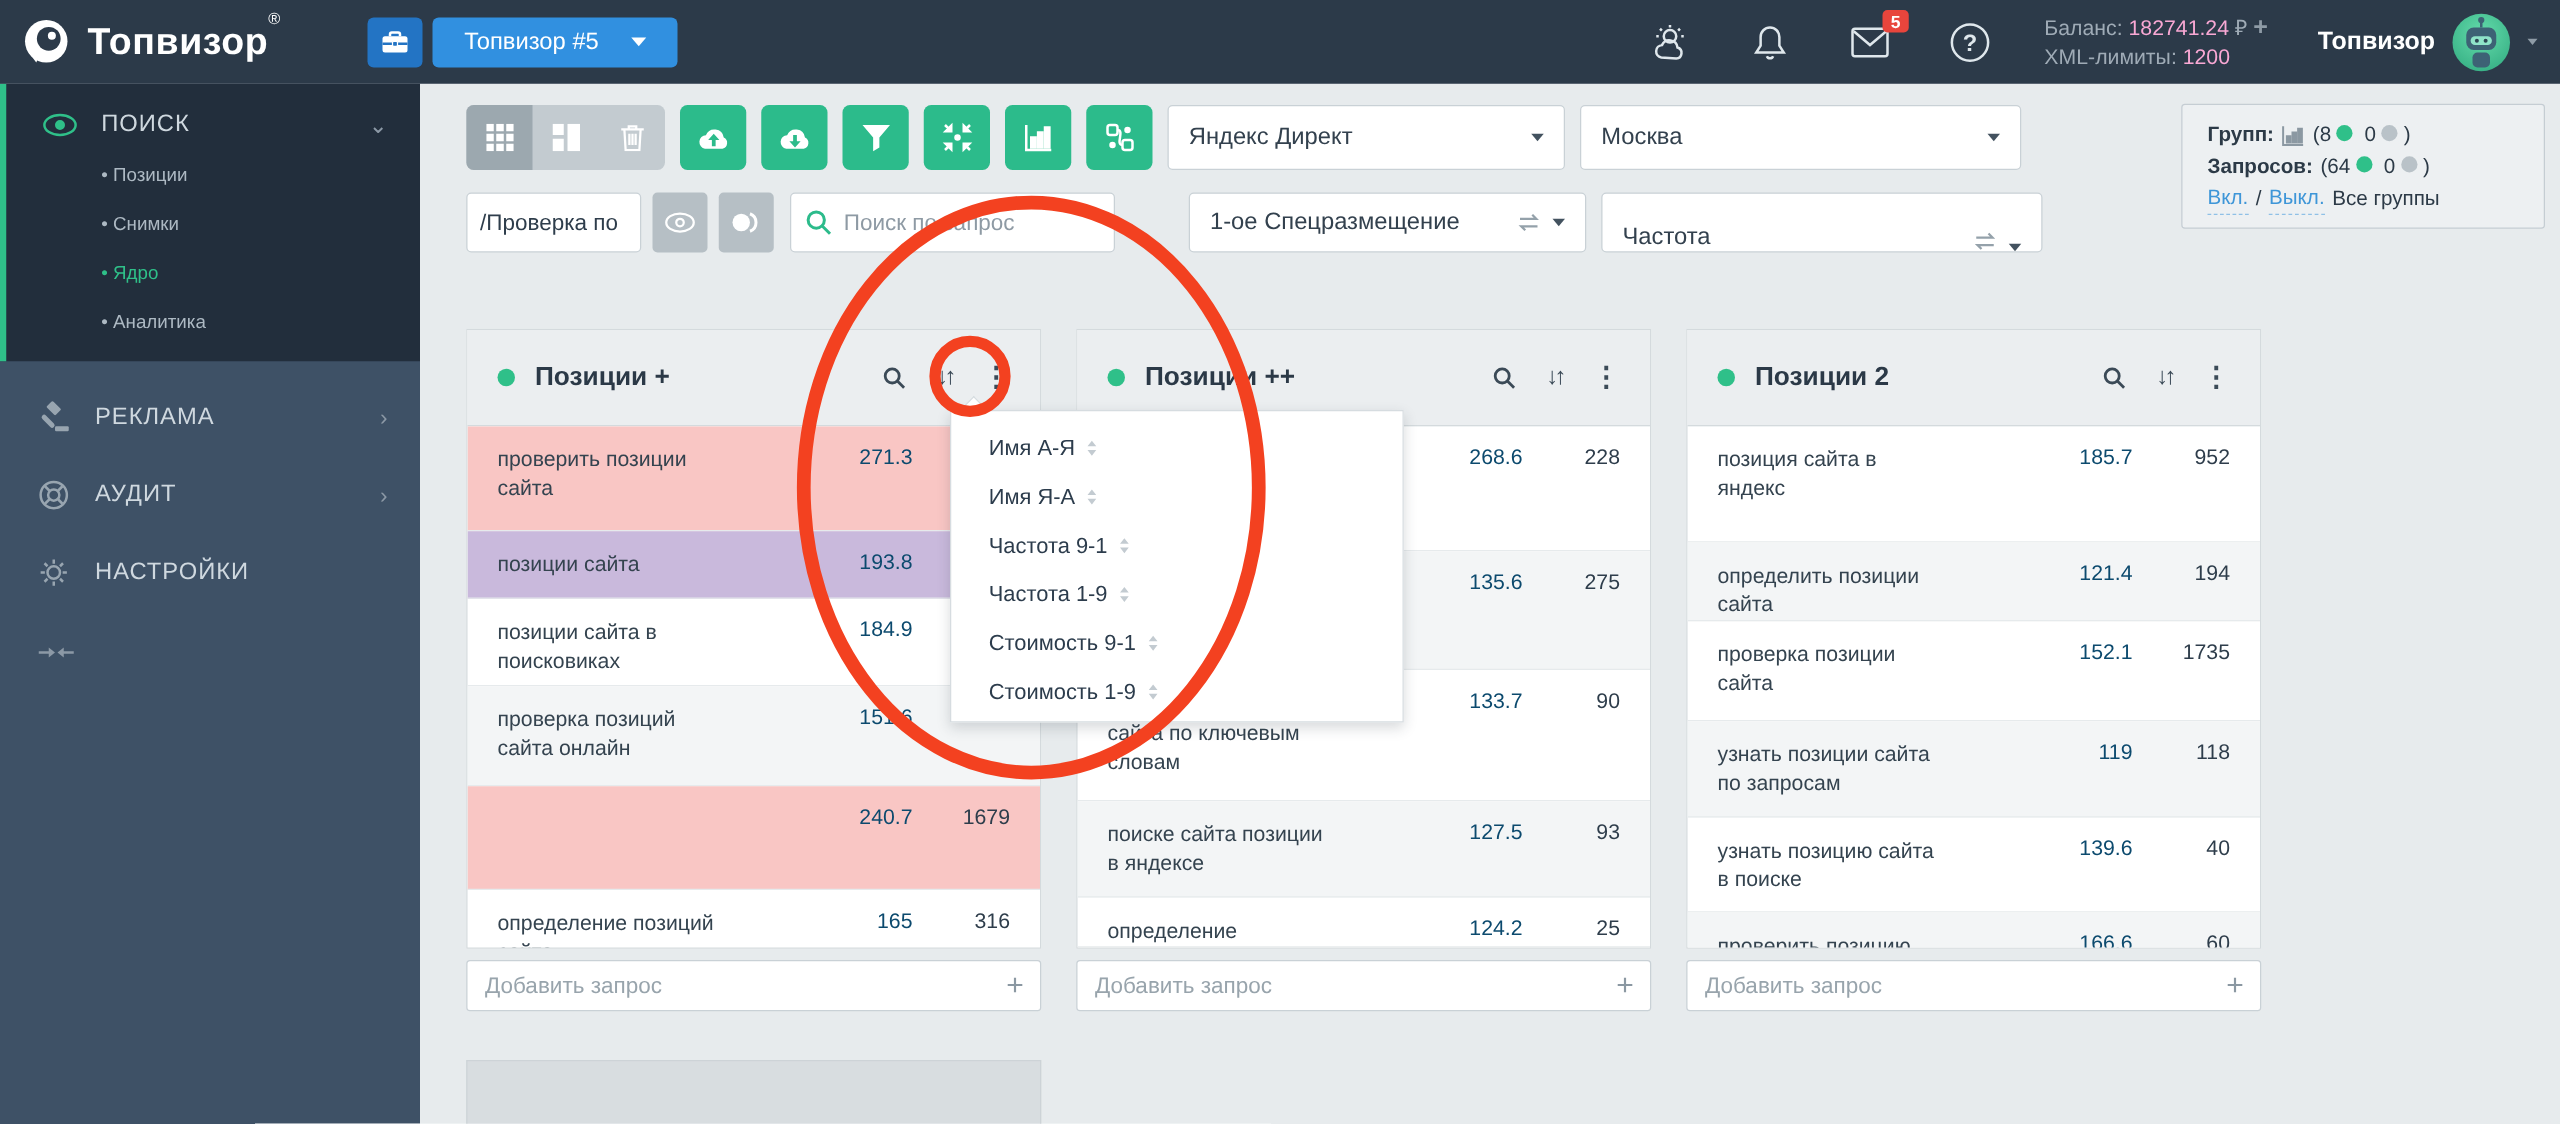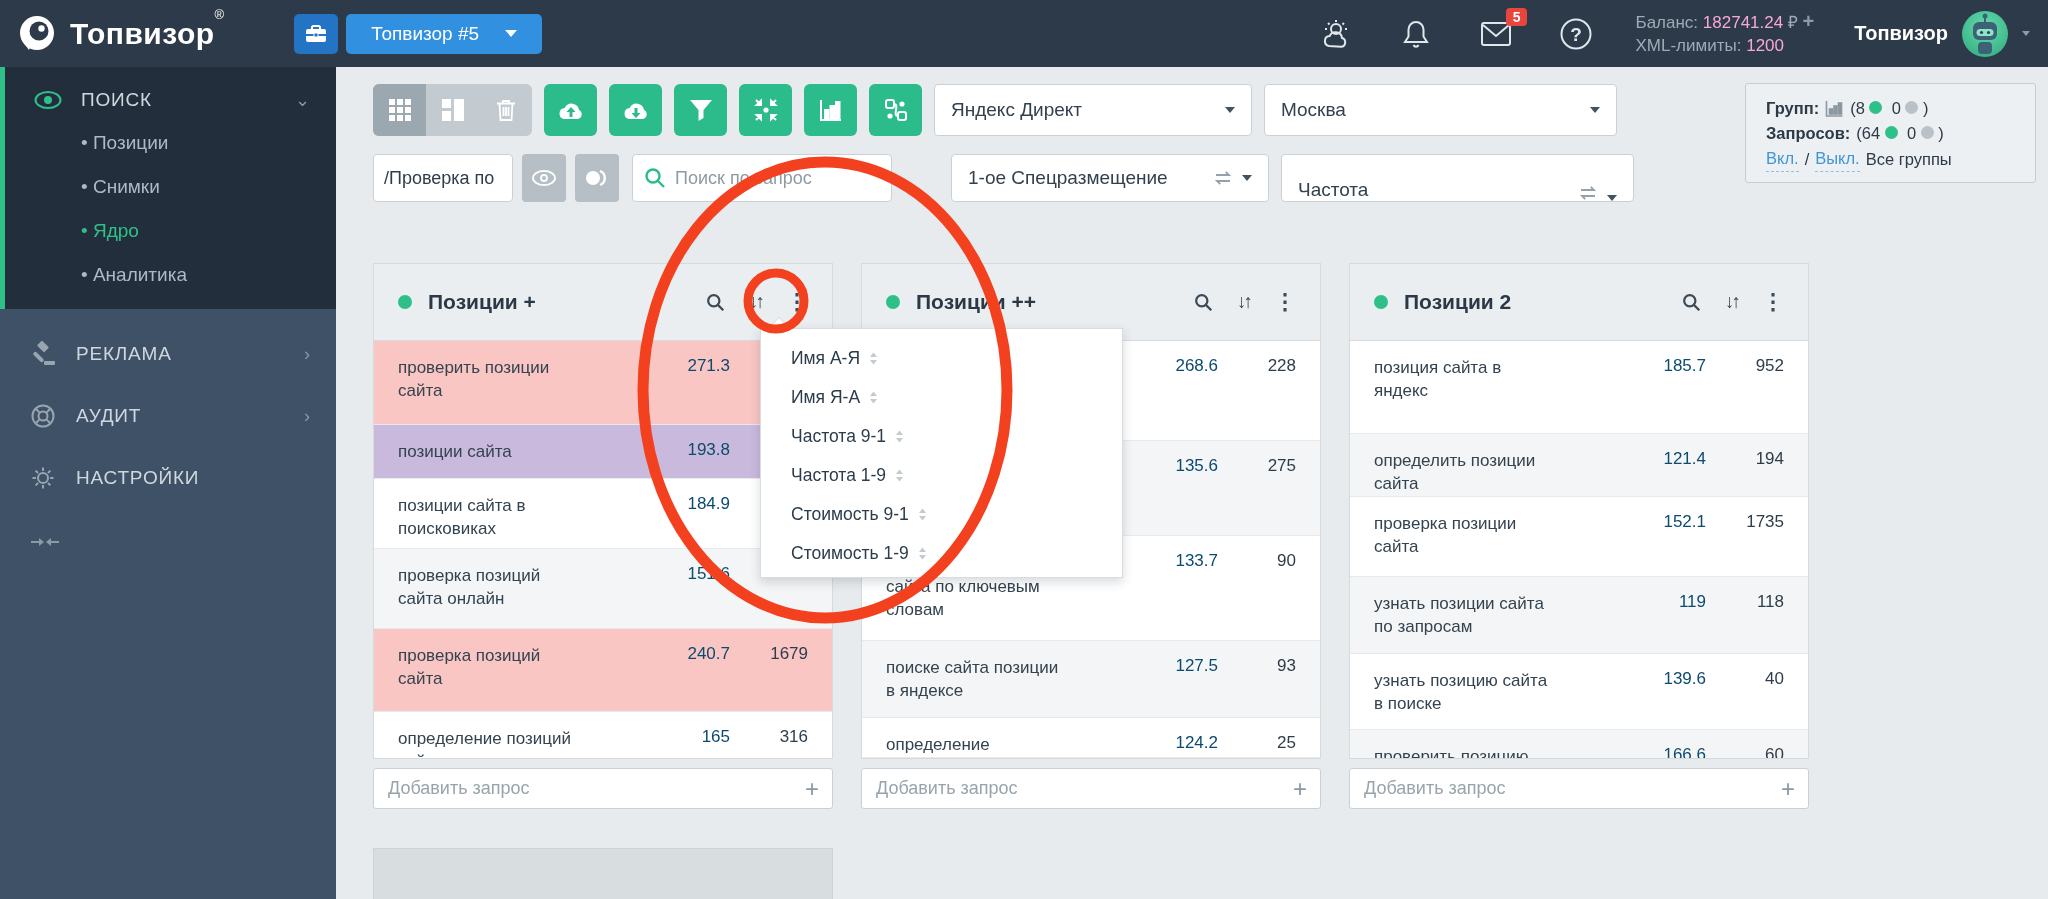--- a/index.html
+++ b/index.html
@@ -30,21 +30,21 @@
   .user-caret { color:#8e9ba6; }
 
   
   .sidebar { position:absolute; top:67px; left:0; width:336px; height:832px; background:#3e5166; z-index:5; }
   .sb-section-active { background:#222e3c; border-left:5px solid #2fc089; padding:18px 0 12px 0; }
   .sb-head { display:flex; align-items:center; padding:18px 26px 18px 28px; cursor:pointer; }
   .sb-head-ic { width:30px; display:flex; justify-content:center; margin-right:18px; }
   .sb-head-label { color:#cfd8df; font-size:19px; letter-spacing:.8px; }
   .sb-chevron { margin-left:auto; color:#8c99a6; font-size:18px; }
   .sb-items { padding:6px 0 0 76px; }
-  .sb-item { color:#adb9c3; font-size:19px; padding:11px 0; cursor:pointer; }
+  .sb-item { color:#adb9c3; font-size:15px; padding:11px 0; cursor:pointer; }
   .sb-item::before { content:"• "; }
   .sb-item.active { color:#2fc089; }
   .sb-collapse { padding:26px 0 0 30px; color:#8c99a6; }
 
   
   .main { position:absolute; top:67px; left:336px; right:0; bottom:0; padding:17px 0 0 37px; }
   .tb-row { display:flex; align-items:center; }
   .row1 { height:52px; margin-bottom:18px; }
   .row2 { height:48px; }
   .segmented { display:flex; background:#c3cbd0; border-radius:6px; overflow:hidden; }
@@ -456,21 +456,20 @@
               <div class="kw">позиции сайта в поисковиках</div>
               <div class="v1">184.9</div>
               <div class="v2"></div>
             </div>
             <div class="row gray" style="min-height:80px">
               <div class="kw">проверка позиций сайта онлайн</div>
               <div class="v1">151.6</div>
               <div class="v2"></div>
             </div>
             <div class="row pink" style="min-height:83px">
-              <div class="kw">проверка позиций сайта</div>
               <div class="v1">240.7</div>
               <div class="v2">1679</div>
             </div>
             <div class="row" style="min-height:46px">
               <div class="kw">определение позиций сайта</div>
               <div class="v1">165</div>
               <div class="v2">316</div>
             </div>
           </div>
         </section>

